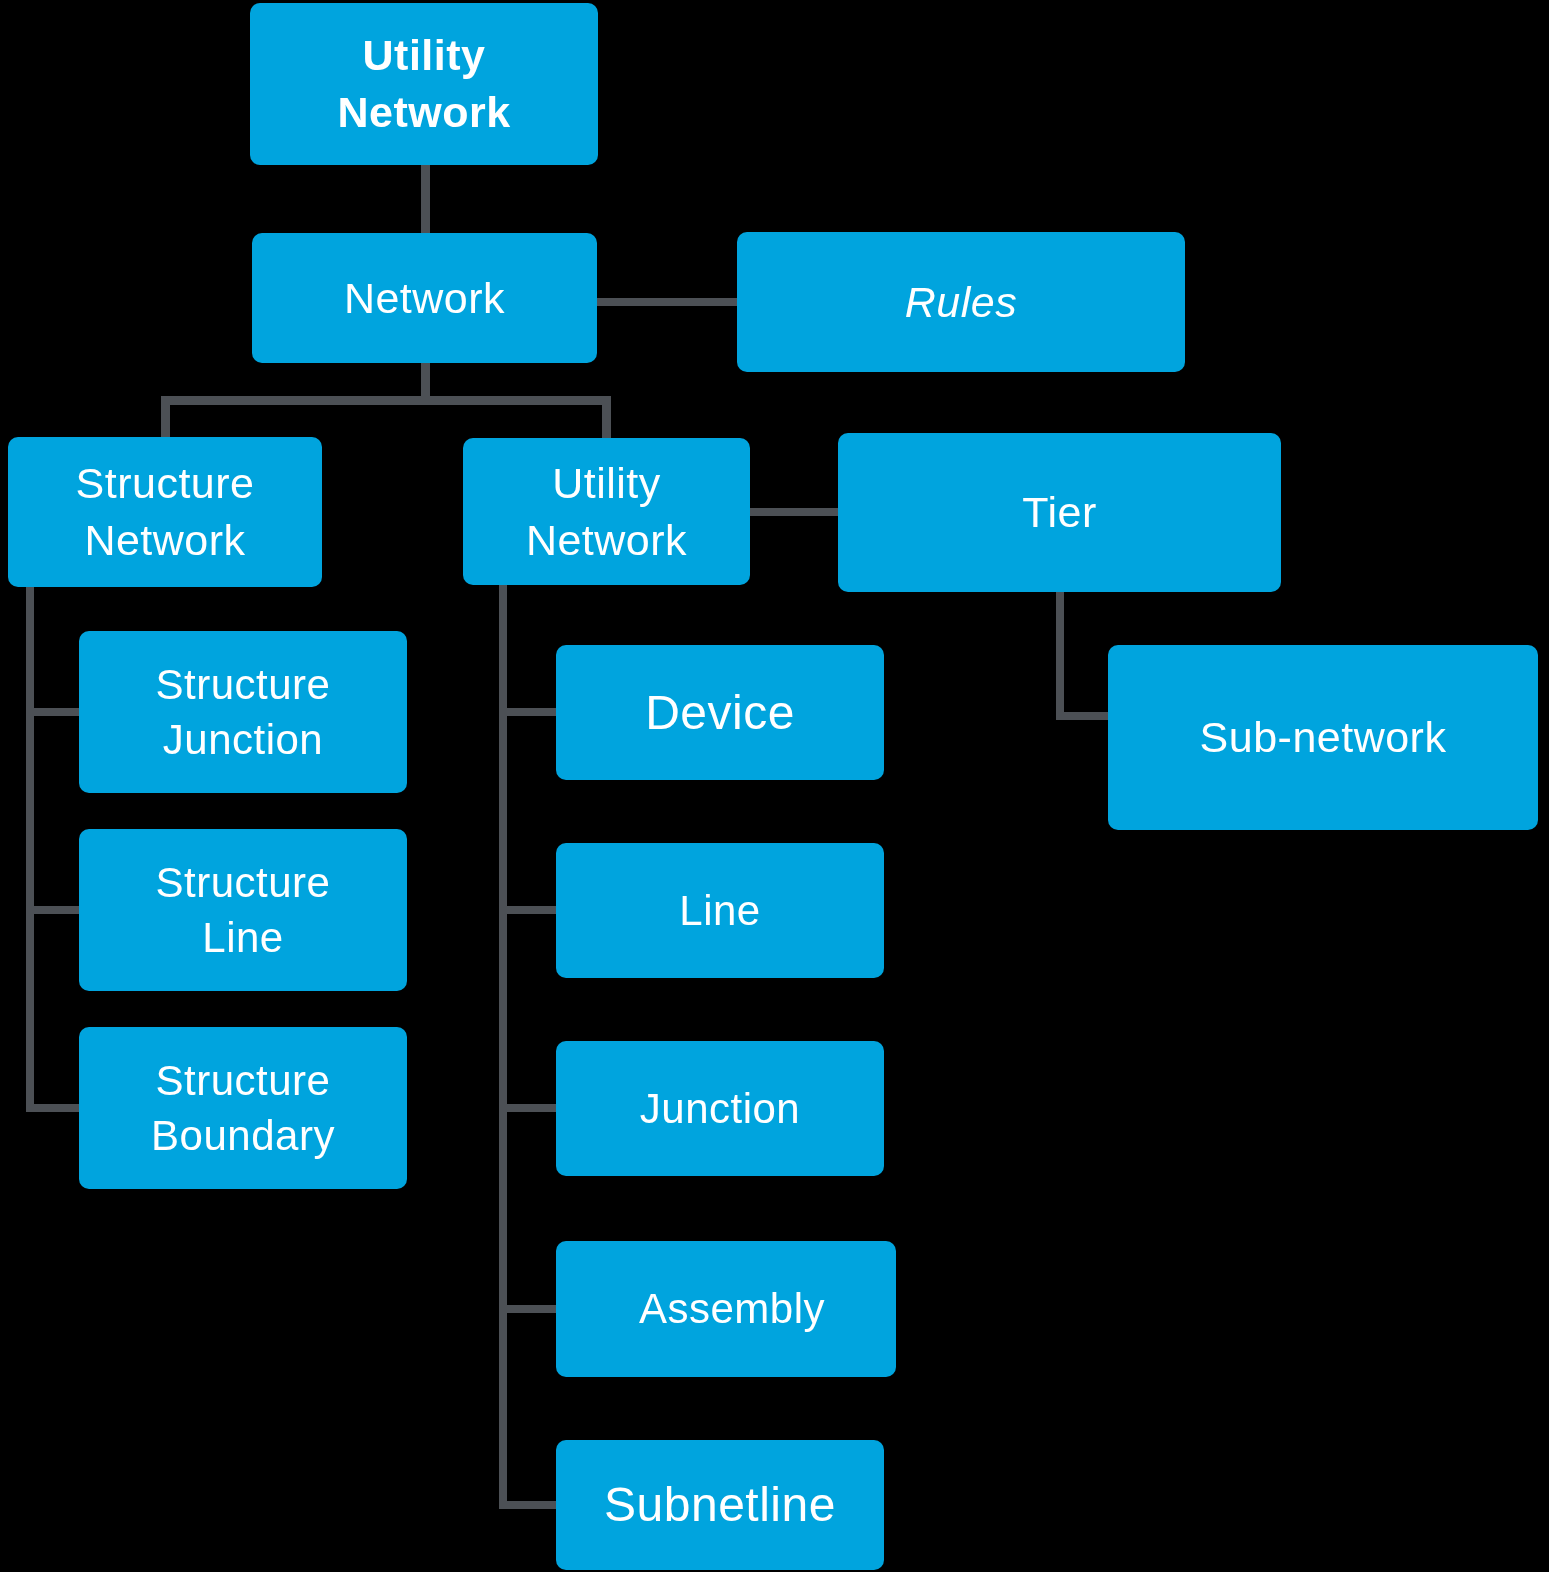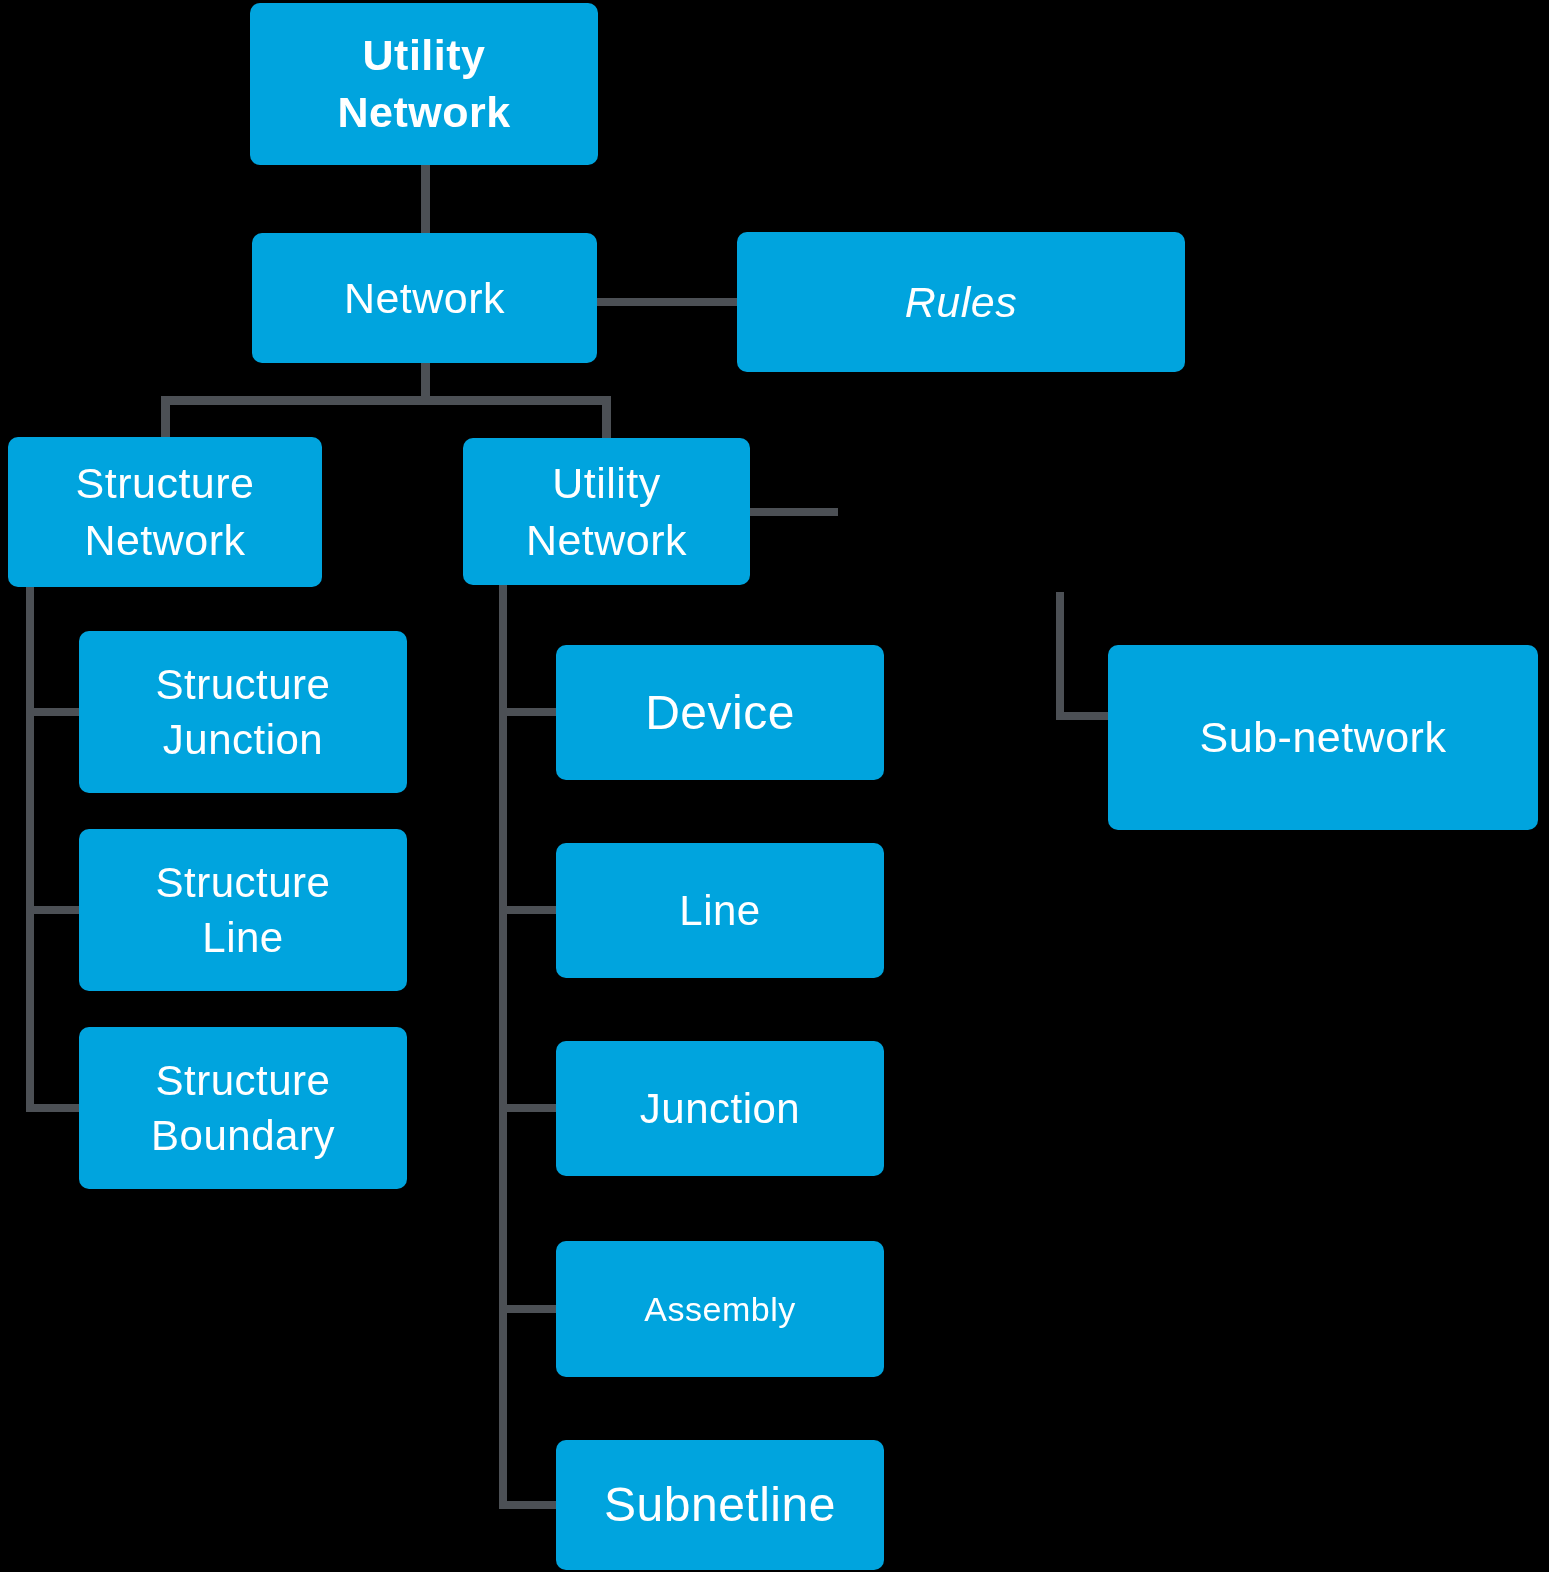--- a/index.html
+++ b/index.html
@@ -46,21 +46,21 @@
   .n-structure-network  { left: 8px;    top: 437px;  width: 314px; height: 150px; }
   .n-domain-network     { left: 463px;  top: 438px;  width: 287px; height: 147px; }
   .n-tier               { left: 838px;  top: 433px;  width: 443px; height: 159px; }
   .n-sub-network        { left: 1108px; top: 645px;  width: 430px; height: 185px; }
   .n-structure-junction { left: 79px;   top: 631px;  width: 328px; height: 162px; font-size: 42px; }
   .n-structure-line     { left: 79px;   top: 829px;  width: 328px; height: 162px; font-size: 42px; }
   .n-structure-boundary { left: 79px;   top: 1027px; width: 328px; height: 162px; font-size: 42px; }
   .n-device             { left: 556px;  top: 645px;  width: 328px; height: 135px; font-size: 48px; }
   .n-line               { left: 556px;  top: 843px;  width: 328px; height: 135px; font-size: 42px; }
   .n-junction           { left: 556px;  top: 1041px; width: 328px; height: 135px; font-size: 42px; }
-  .n-assembly           { left: 556px;  top: 1241px; width: 328px; height: 136px; font-size: 34px; }
+  .n-assembly           { left: 556px;  top: 1241px; width: 328px; height: 136px; font-size: 42px; padding-left: 12px; }
   .n-subnetline         { left: 556px;  top: 1440px; width: 328px; height: 130px; font-size: 48px; }
 
   
   .e-utility-stem       { left: 421px;  top: 165px;  width: 9px;   height: 68px;  }
   .e-network-rules      { left: 597px;  top: 298px;  width: 140px; height: 8px;   }
   .e-network-stem       { left: 421px;  top: 363px;  width: 9px;   height: 42px;  }
   .e-branch-bar         { left: 161px;  top: 396px;  width: 450px; height: 9px;   }
   .e-structure-drop     { left: 161px;  top: 396px;  width: 9px;   height: 41px;  }
   .e-domain-drop        { left: 602px;  top: 396px;  width: 9px;   height: 42px;  }
   .e-domain-tier        { left: 750px;  top: 508px;  width: 88px;  height: 8px;   }
@@ -103,20 +103,21 @@
   <div class="edge e-subnetline-stub"></div>
 
   <div class="node n-utility">Utility
 Network</div>
   <div class="node n-network">Network</div>
   <div class="node n-rules">Rules</div>
   <div class="node n-structure-network">Structure
 Network</div>
   <div class="node n-domain-network">Utility
 Network</div>
+  <div class="node n-tier">Tier</div>
   <div class="node n-sub-network">Sub-network</div>
   <div class="node n-structure-junction">Structure
 Junction</div>
   <div class="node n-structure-line">Structure
 Line</div>
   <div class="node n-structure-boundary">Structure
 Boundary</div>
   <div class="node n-device">Device</div>
   <div class="node n-line">Line</div>
   <div class="node n-junction">Junction</div>

